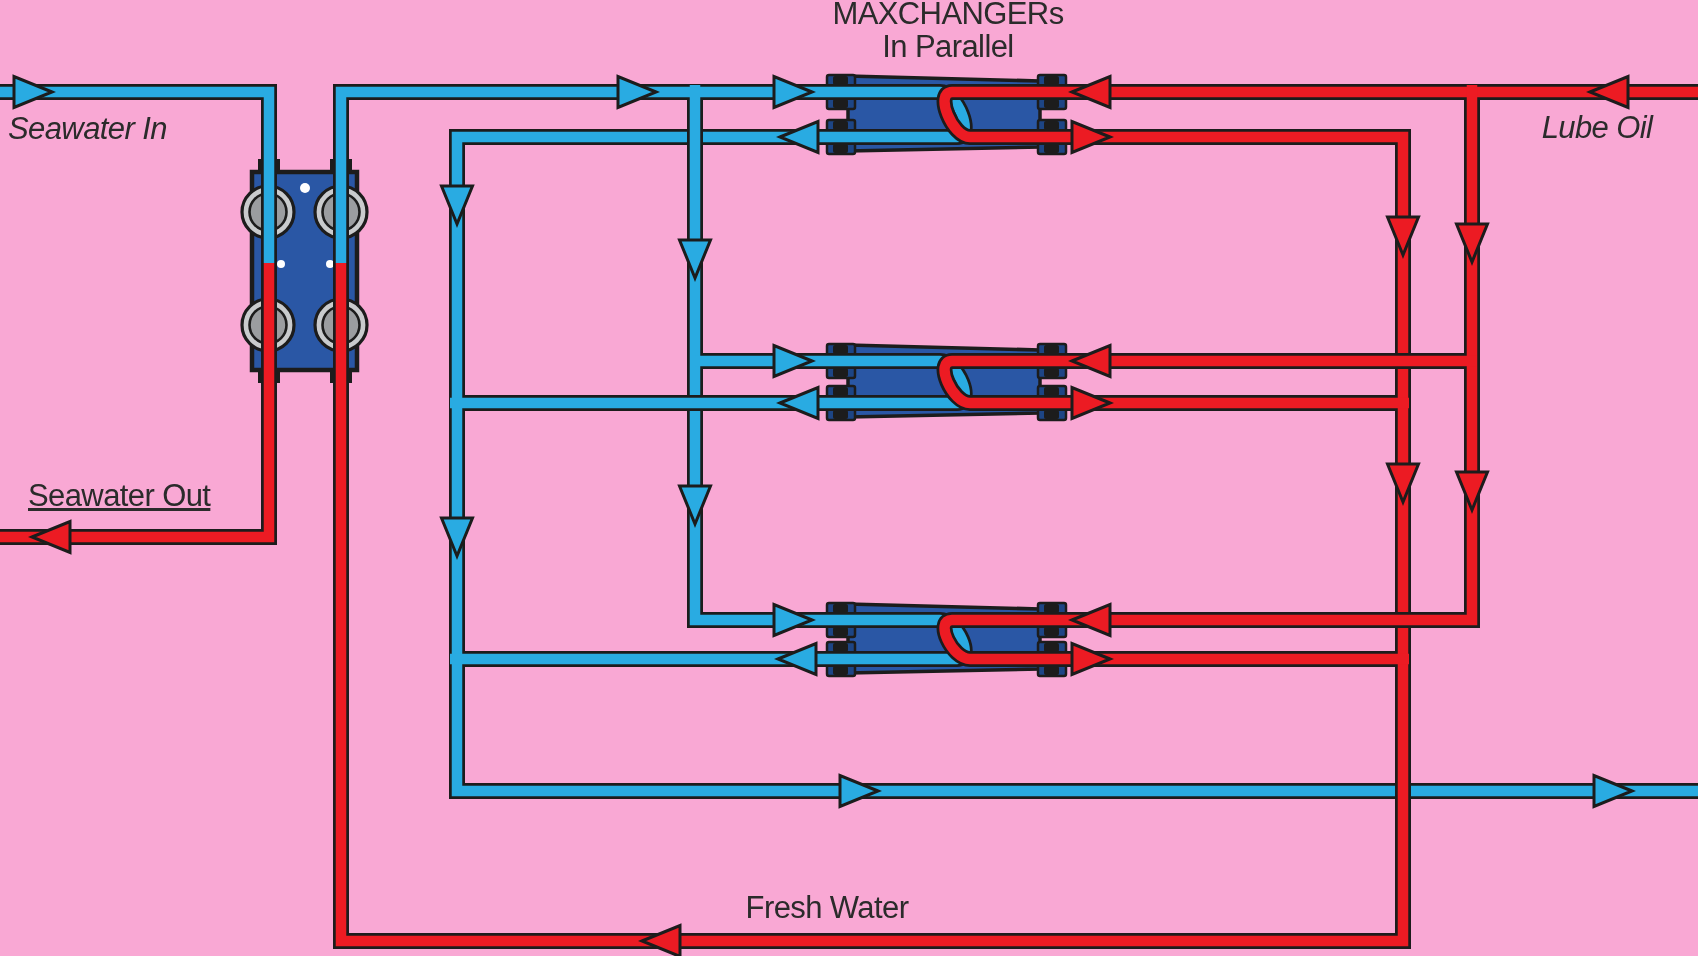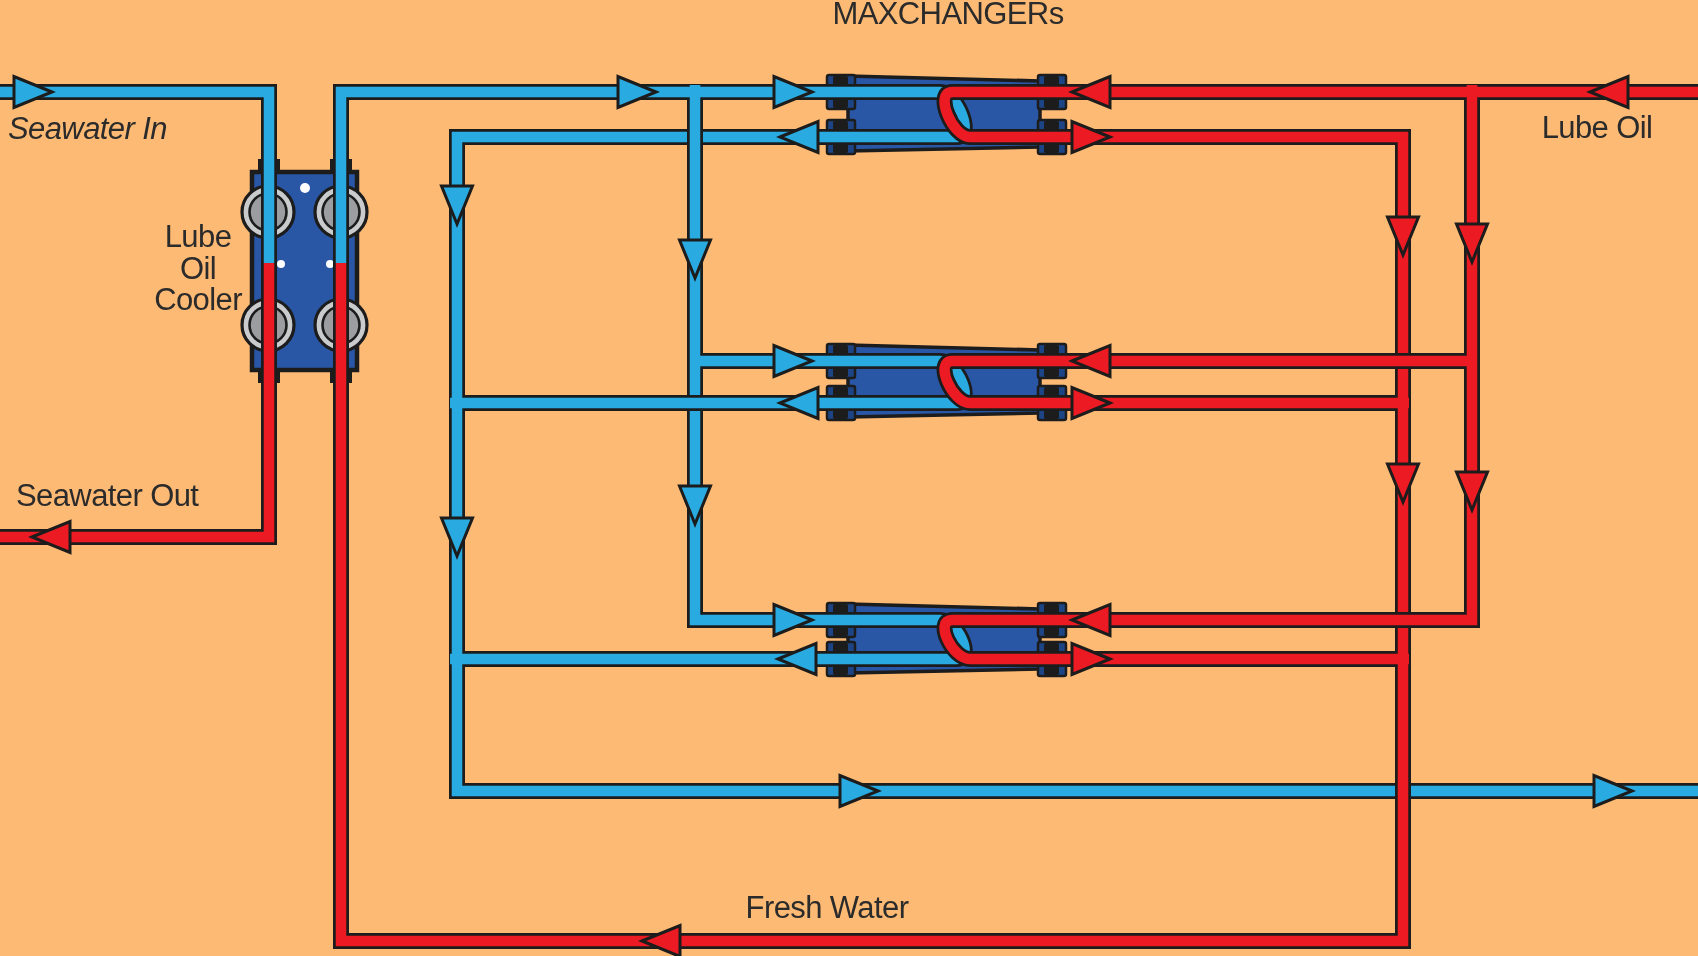--- a/index.html
+++ b/index.html
@@ -1,25 +1,25 @@
 <!DOCTYPE html>
 <html><head>
 <meta charset="utf-8">
 <style>
   html,body{margin:0;padding:0;background:#fff;}
-  #stage{position:relative;width:1698px;height:956px;overflow:hidden;background:#fdba74;
+  #stage{position:relative;width:1698px;height:956px;overflow:hidden;background:#f9a8d4;
          font-family:"Liberation Sans", sans-serif;}
   #pipes{position:absolute;left:0;top:0;}
   .lbl{position:absolute;font-size:31px;color:#2B2B2B;letter-spacing:-0.6px;
        white-space:nowrap;line-height:33px;}
   .center{transform:translateX(-50%);text-align:center;}
   #lbl-title{left:948px;top:-3px;}
   #lbl-seawater-in{left:8px;top:112px;font-style:italic;}
-  #lbl-seawater-out{left:16px;top:479px;}
-  #lbl-lube-oil{left:1597px;top:111px;}
+  #lbl-seawater-out{left:28px;top:479px;text-decoration:underline;}
+  #lbl-lube-oil{left:1597px;top:111px;font-style:italic;}
   #lbl-fresh-water{left:812px;top:891px;margin-left:15px;}
   #lbl-cooler{left:198px;top:221px;line-height:31.5px;}
 </style>
 </head>
 <body>
 
 <div id="stage">
   <svg id="pipes" width="1698" height="956" viewBox="0 0 1698 956">
       <rect x="258" y="159" width="22" height="16" fill="#1C1C1C"></rect>
       <rect x="330" y="159" width="22" height="16" fill="#1C1C1C"></rect>
@@ -122,28 +122,24 @@
       <polygon points="1072,361 1110,345.5 1110,376.5" fill="#EC1B23" stroke="#1C1C1C" stroke-width="3" stroke-linejoin="miter"></polygon>
       <polygon points="1110,403 1072,387.5 1072,418.5" fill="#EC1B23" stroke="#1C1C1C" stroke-width="3" stroke-linejoin="miter"></polygon>
       <polygon points="1072,620 1110,604.5 1110,635.5" fill="#EC1B23" stroke="#1C1C1C" stroke-width="3" stroke-linejoin="miter"></polygon>
       <polygon points="1110,659 1072,643.5 1072,674.5" fill="#EC1B23" stroke="#1C1C1C" stroke-width="3" stroke-linejoin="miter"></polygon>
       <polygon points="642,941 680,925.5 680,956.5" fill="#EC1B23" stroke="#1C1C1C" stroke-width="3" stroke-linejoin="miter"></polygon>
       <polygon points="32,537 70,521.5 70,552.5" fill="#EC1B23" stroke="#1C1C1C" stroke-width="3" stroke-linejoin="miter"></polygon>
     </svg>
 
   <div class="lbl center" id="lbl-title">
     <div>MAXCHANGERs</div>
+    <div>In Parallel</div>
   </div>
 
   <div class="lbl" id="lbl-seawater-in">Seawater In</div>
 
   <div class="lbl" id="lbl-seawater-out">Seawater Out</div>
 
   <div class="lbl center" id="lbl-lube-oil">Lube Oil</div>
 
   <div class="lbl center" id="lbl-fresh-water">Fresh Water</div>
 
-  <div class="lbl center" id="lbl-cooler">
-    <div>Lube</div>
-    <div>Oil</div>
-    <div>Cooler</div>
-  </div>
 </div>
 
 </body></html>

